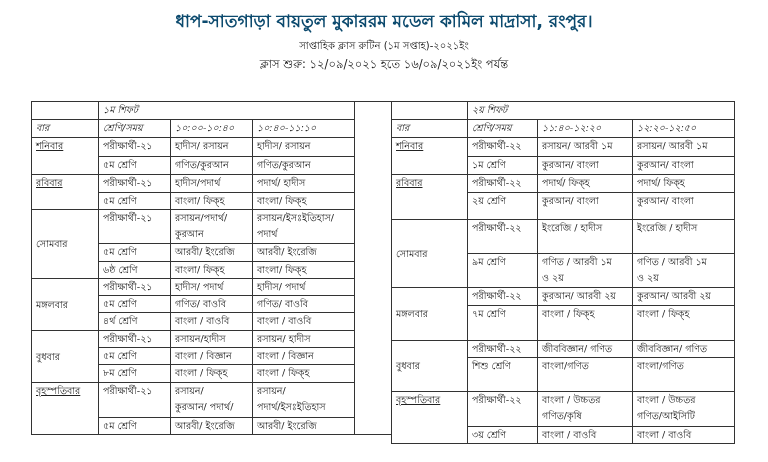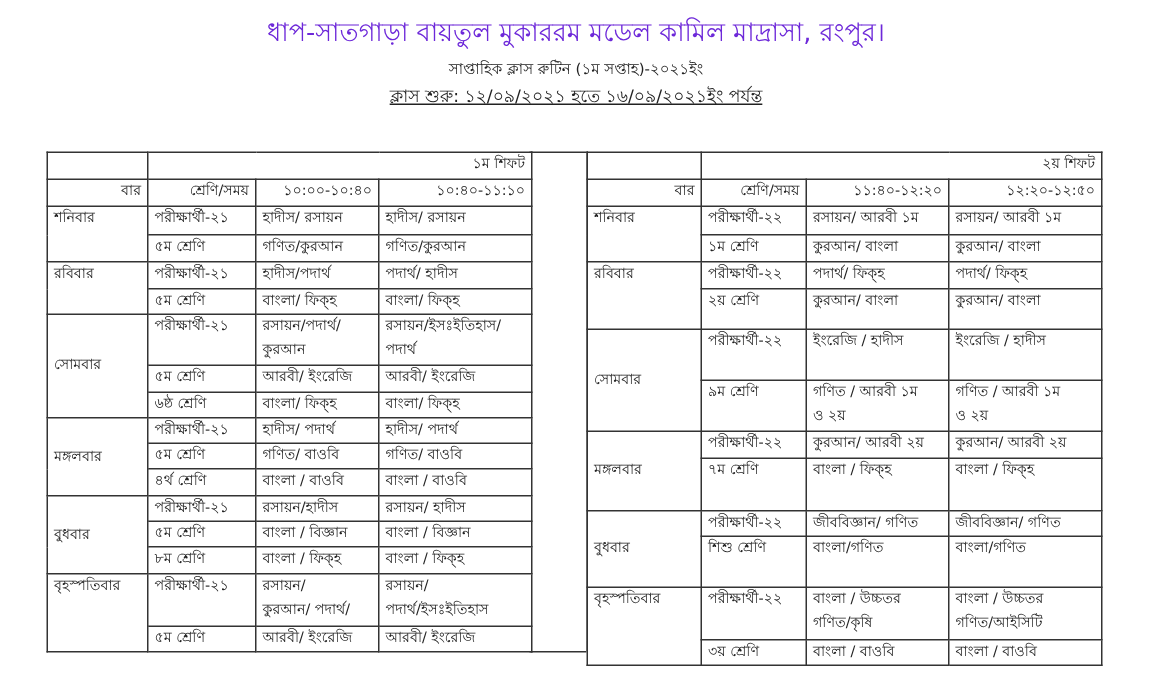--- a/index.html
+++ b/index.html
@@ -1,27 +1,27 @@
 <!DOCTYPE html>
 <html><head>
 <meta charset="utf-8">
 <style>
   html,body{margin:0;padding:0;background:#fff;}
   body{width:768px;height:462px;position:relative;overflow:hidden;font-family:"DejaVu Sans",sans-serif;color:#222;}
   .title{position:absolute;left:0;width:768px;text-align:center;white-space:nowrap;}
-  .t1{top:8px;font-size:17px;color:#6d28d9;}
+  .t1{top:8px;font-size:17px;color:#0c4a6e;font-weight:bold;}
   .t2{top:38px;font-size:10px;}
-  .t3{top:56px;font-size:11.5px;text-decoration:underline;}
+  .t3{top:56px;font-size:11.5px;}
   .outer{position:absolute;border-top:1px solid #333;border-bottom:1px solid #333;}
   .vline{position:absolute;width:1px;background:#333;}
   table{position:absolute;border-collapse:collapse;table-layout:fixed;font-size:9.5px;}
   td{border:1px solid #333;padding:0 4px;vertical-align:top;line-height:16px;white-space:nowrap;overflow:hidden;}
-  td.c{text-align:right;}
+  td.c{text-align:left;font-style:italic;}
   td.day{vertical-align:middle;margin-left:33px;}
-  td.top{vertical-align:top;}
+  td.top{vertical-align:top;text-decoration:underline;}
 </style>
 </head>
 <body>
 
 <div class="title t1">ধাপ-সাতগাড়া বায়তুল মুকাররম মডেল কামিল মাদ্রাসা, রংপুর।</div>
 <div class="title t2">সাপ্তাহিক ক্লাস রুটিন (১ম সপ্তাহ)-২০২১ইং</div>
 <div class="title t3">ক্লাস শুরু: ১২/০৯/২০২১ হতে ১৬/০৯/২০২১ইং পর্যন্ত</div>
 
 <div class="outer" style="left:353px;top:101px;width:38px;height:332px;"></div>
 <div class="vline" style="left:391px;top:101px;height:333px;"></div>

